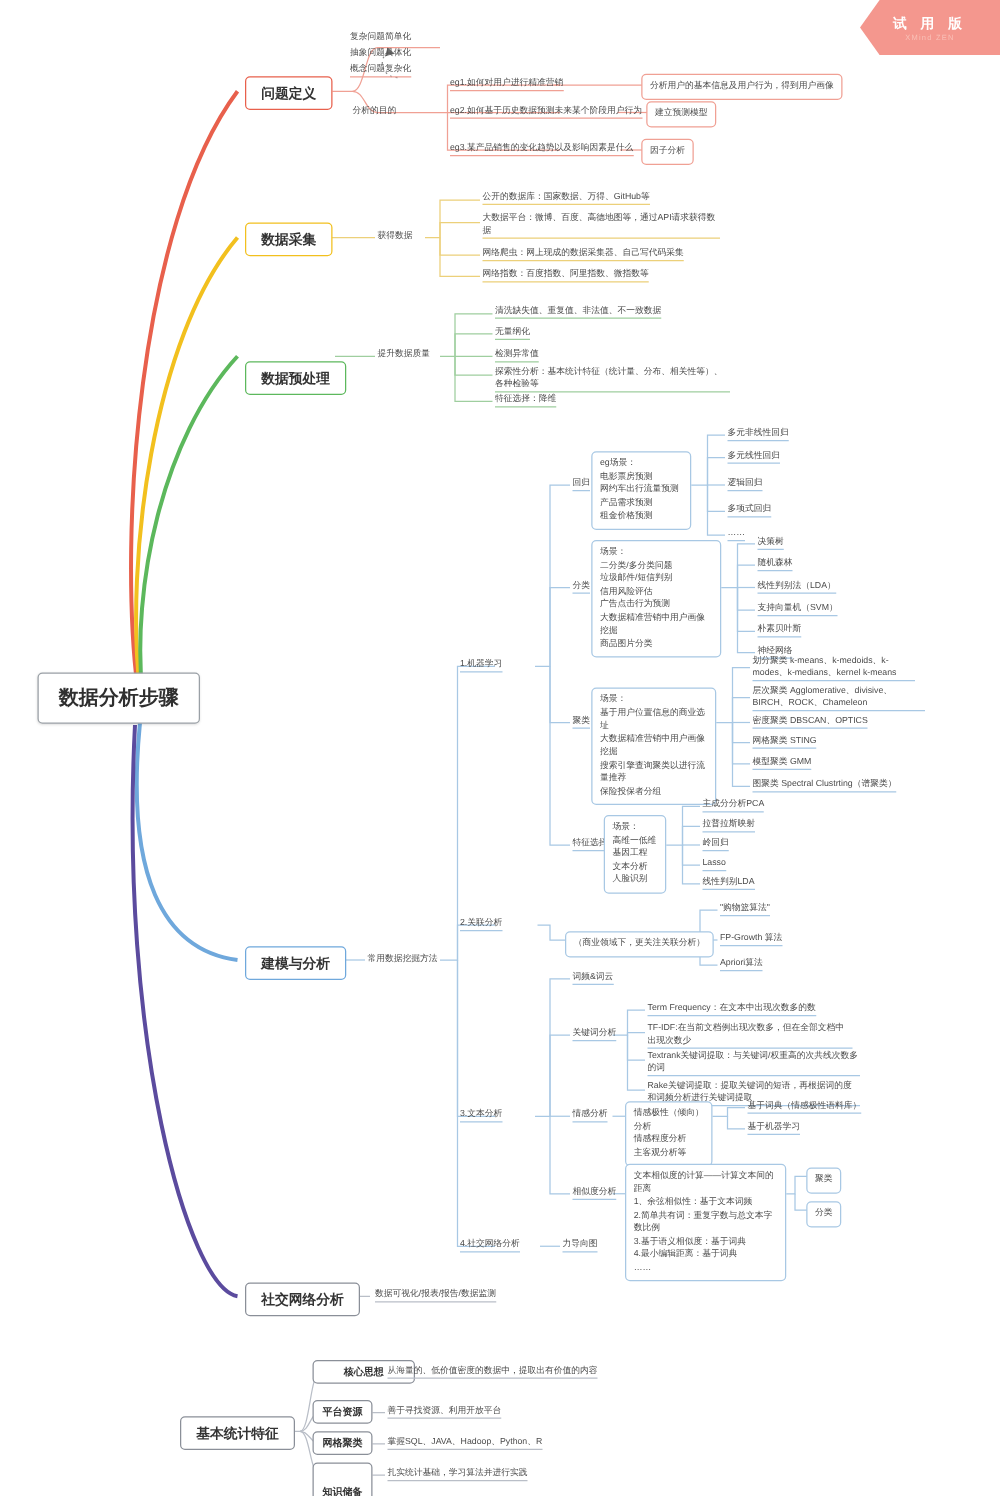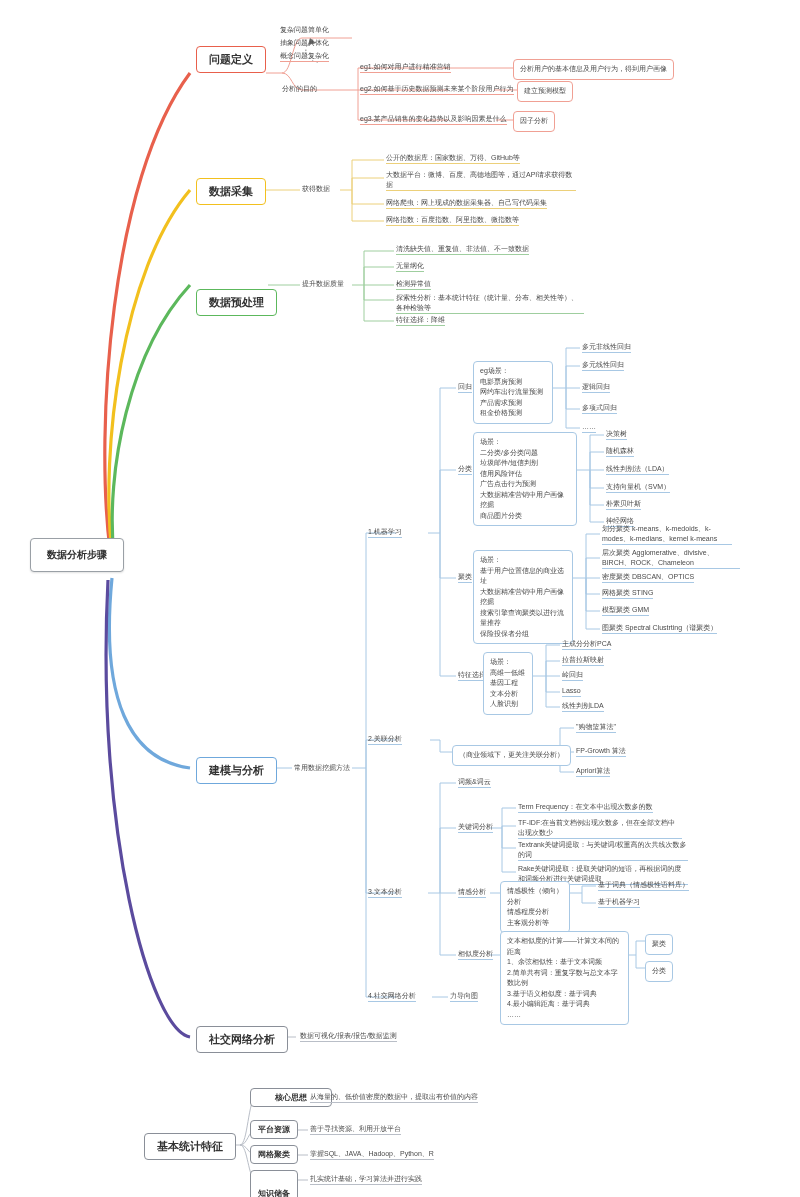--- a/index.html
+++ b/index.html
@@ -22,21 +22,21 @@
     display:flex; flex-direction:column; align-items:center; justify-content:center;
   }
   .watermark .wm-main { color:#fff; font-size:11px; letter-spacing:4px; font-weight:700; }
   .watermark .wm-sub { color:#f9c0b7; font-size:6px; letter-spacing:1px; margin-top:2px; }
 
   
   .node { position:absolute; white-space:nowrap; }
 
   .root {
     border:1px solid #9aa0a6; border-radius:4px; background:#fff;
-    padding:9px 16px; font-size:10px; font-weight:700; color:#2f2f2f;
+    padding:9px 16px; font-size:16px; font-weight:700; color:#2f2f2f;
     box-shadow:0 1px 2px rgba(0,0,0,.12);
   }
 
   .lvl1 {
     border:1px solid; border-radius:4px; background:#fff;
     padding:5px 12px; font-size:11px; font-weight:700;
   }
   .lvl1.c-red { border-color:#e8604c; color:#333; }
   .lvl1.c-yel { border-color:#f2c01e; color:#333;text-align:center; }
   .lvl1.c-grn { border-color:#5cb85c; color:#333;margin-top:16px; }
@@ -169,24 +169,28 @@
     <path d="M228,1145 L240,1145 C248,1145 248,1098 256,1098 L264,1098" stroke="#b9bec7" stroke-width="1" fill="none"></path>
     <path d="M240,1145 C248,1145 248,1130 256,1130 L264,1130" stroke="#b9bec7" stroke-width="1" fill="none"></path>
     <path d="M240,1145 C248,1145 248,1155 256,1155 L264,1155" stroke="#b9bec7" stroke-width="1" fill="none"></path>
     <path d="M240,1145 C248,1145 248,1180 256,1180 L264,1180" stroke="#b9bec7" stroke-width="1" fill="none"></path>
     <path d="M298,1098 L308,1098" stroke="#b9bec7" stroke-width="1" fill="none"></path>
     <path d="M298,1130 L308,1130" stroke="#b9bec7" stroke-width="1" fill="none"></path>
     <path d="M298,1155 L308,1155" stroke="#b9bec7" stroke-width="1" fill="none"></path>
     <path d="M298,1180 L308,1180" stroke="#b9bec7" stroke-width="1" fill="none"></path>
   </svg>
 
+  <div class="watermark">
+    <div class="wm-main">试 用 版</div>
+    <div class="wm-sub">XMind ZEN</div>
+  </div>
 
   <div class="node root" style="left:30px; top:538px;">数据分析步骤</div>
 
-  <div class="node lvl1 c-red" style="left:196px; top:46px;">问题定义</div>
+  <div class="node lvl1 c-red" style="left:196px; top:61px;">问题定义</div>
   <div class="node plain noline" style="left:280px; top:25px;">复杂问题简单化</div>
   <div class="node plain noline" style="left:280px; top:38px;">抽象问题具体化</div>
   <div class="node plain u-red" style="left:280px; top:51px;">概念问题复杂化</div>
   <div class="node plain noline" style="left:282px; top:84px;">分析的目的</div>
 
   <div class="node plain u-red" style="left:360px; top:62px;">eg1.如何对用户进行精准营销</div>
   <div class="node plain u-red" style="left:360px; top:84px;">eg2.如何基于历史数据预测未来某个阶段用户行为</div>
   <div class="node plain u-red" style="left:360px; top:114px;">eg3.某产品销售的变化趋势以及影响因素是什么</div>
 
   <div class="node boxed b-red" style="left:513px; top:59px;">分析用户的基本信息及用户行为，得到用户画像</div>

